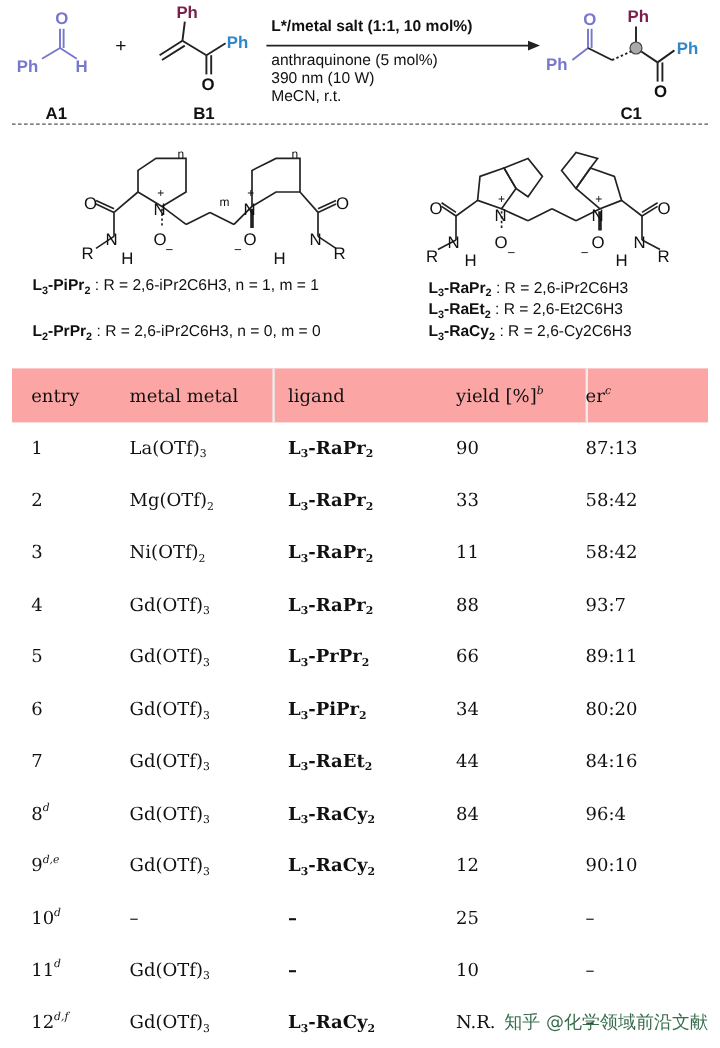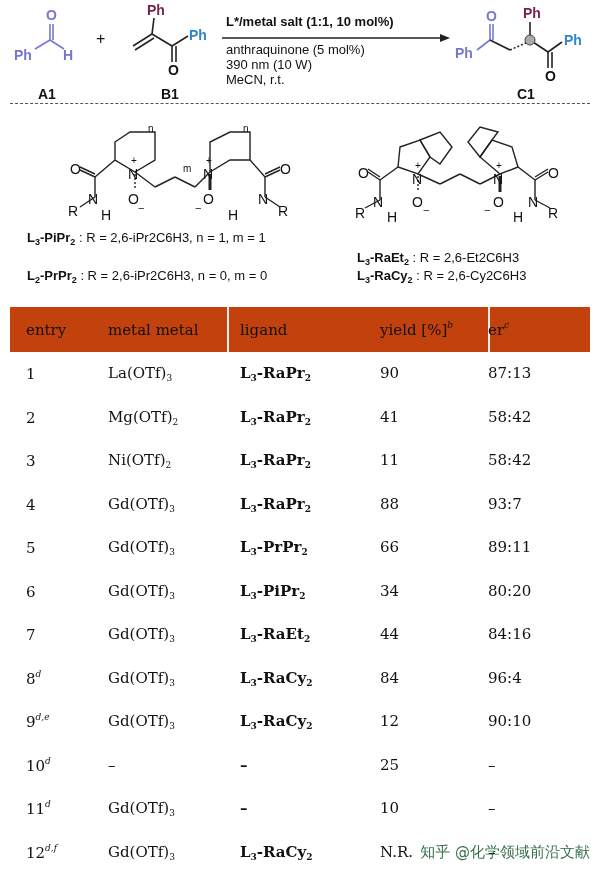--- a/index.html
+++ b/index.html
@@ -16,21 +16,21 @@
     .dash-sep { position: absolute; left: 10px; right: 10px; top: 103px; border-top: 1.5px dashed #555; }
 
     
     #ligands { position: absolute; left: 0; top: 112px; width: 600px; height: 120px; }
     .ligdef { position: absolute; font-size: 13px; line-height: 17px; white-space: nowrap; }
     .ligdef b { font-weight: bold; }
     .ligdef sub { font-size: 9px; vertical-align: -3px; }
 
     
     #tbl { position: absolute; left: 10px; top: 307px; width: 580px; }
-    .thead { display: flex; background: #c2410c; height: 45px; align-items: center; font-size: 15px; }
+    .thead { display: flex; background: #fca5a5; height: 45px; align-items: center; font-size: 15px; }
     .thead .c { position: absolute; }
     .hdr-divider { position: absolute; top: 0; width: 2px; height: 45px; background: #ececec; }
     .row { position: relative; height: 43.5px; font-size: 15px; }
     .row .c { position: absolute; top: 12px; white-space: nowrap; }
     .c-entry { left: 16px; }
     .c-metal { left: 98px; }
     .c-lig { left: 230px; font-weight: bold; }
     .c-yield { left: 370px; }
     .c-er { left: 478px; }
     sup.fn { font-style: italic; font-size: 9px; vertical-align: 7px; }
@@ -188,20 +188,23 @@
       <text x="513" y="110">H</text>
   </svg>
 
   <div class="ligdef sans" style="left:27px;top:117px">
     <b><span>L</span><sub>3</sub><span>-PiPr</span><sub>2</sub></b><span> : R = 2,6-iPr2C6H3, n = 1, m = 1</span>
   </div>
   <div class="ligdef sans" style="left:27px;top:155px">
     <b><span>L</span><sub>2</sub><span>-PrPr</span><sub>2</sub></b><span> : R = 2,6-iPr2C6H3, n = 0, m = 0</span>
   </div>
 
+  <div class="ligdef sans" style="left:357px;top:119px">
+    <b><span>L</span><sub>3</sub><span>-RaPr</span><sub>2</sub></b><span> : R = 2,6-iPr2C6H3</span>
+  </div>
   <div class="ligdef sans" style="left:357px;top:137px">
     <b><span>L</span><sub>3</sub><span>-RaEt</span><sub>2</sub></b><span> : R = 2,6-Et2C6H3</span>
   </div>
   <div class="ligdef sans" style="left:357px;top:155px">
     <b><span>L</span><sub>3</sub><span>-RaCy</span><sub>2</sub></b><span> : R = 2,6-Cy2C6H3</span>
   </div>
 </div>
 
 <div id="tbl" class="serif">
   <div class="thead" style="position:relative">
@@ -220,21 +223,21 @@
     <span class="c c-metal"><span>La(OTf)</span><sub class="sm">3</sub></span>
     <span class="c c-lig"><span>L</span><sub class="sm">3</sub><span>-RaPr</span><sub class="sm">2</sub></span>
     <span class="c c-yield">90</span>
     <span class="c c-er">87:13</span>
   </div>
 
   <div class="row">
     <span class="c c-entry"><span>2</span><sup class="fn"></sup></span>
     <span class="c c-metal"><span>Mg(OTf)</span><sub class="sm">2</sub></span>
     <span class="c c-lig"><span>L</span><sub class="sm">3</sub><span>-RaPr</span><sub class="sm">2</sub></span>
-    <span class="c c-yield">41</span>
+    <span class="c c-yield">33</span>
     <span class="c c-er">58:42</span>
   </div>
 
   <div class="row">
     <span class="c c-entry"><span>3</span><sup class="fn"></sup></span>
     <span class="c c-metal"><span>Ni(OTf)</span><sub class="sm">2</sub></span>
     <span class="c c-lig"><span>L</span><sub class="sm">3</sub><span>-RaPr</span><sub class="sm">2</sub></span>
     <span class="c c-yield">11</span>
     <span class="c c-er">58:42</span>
   </div>

